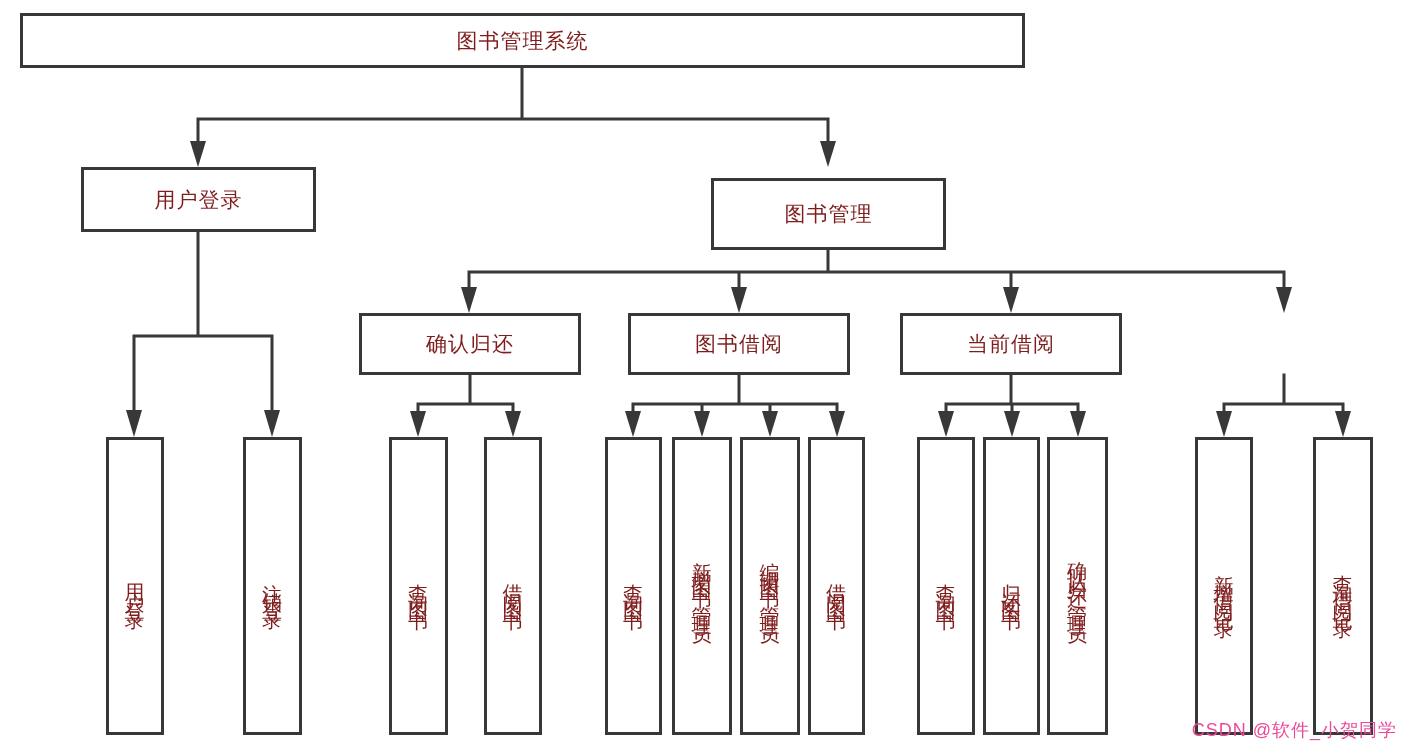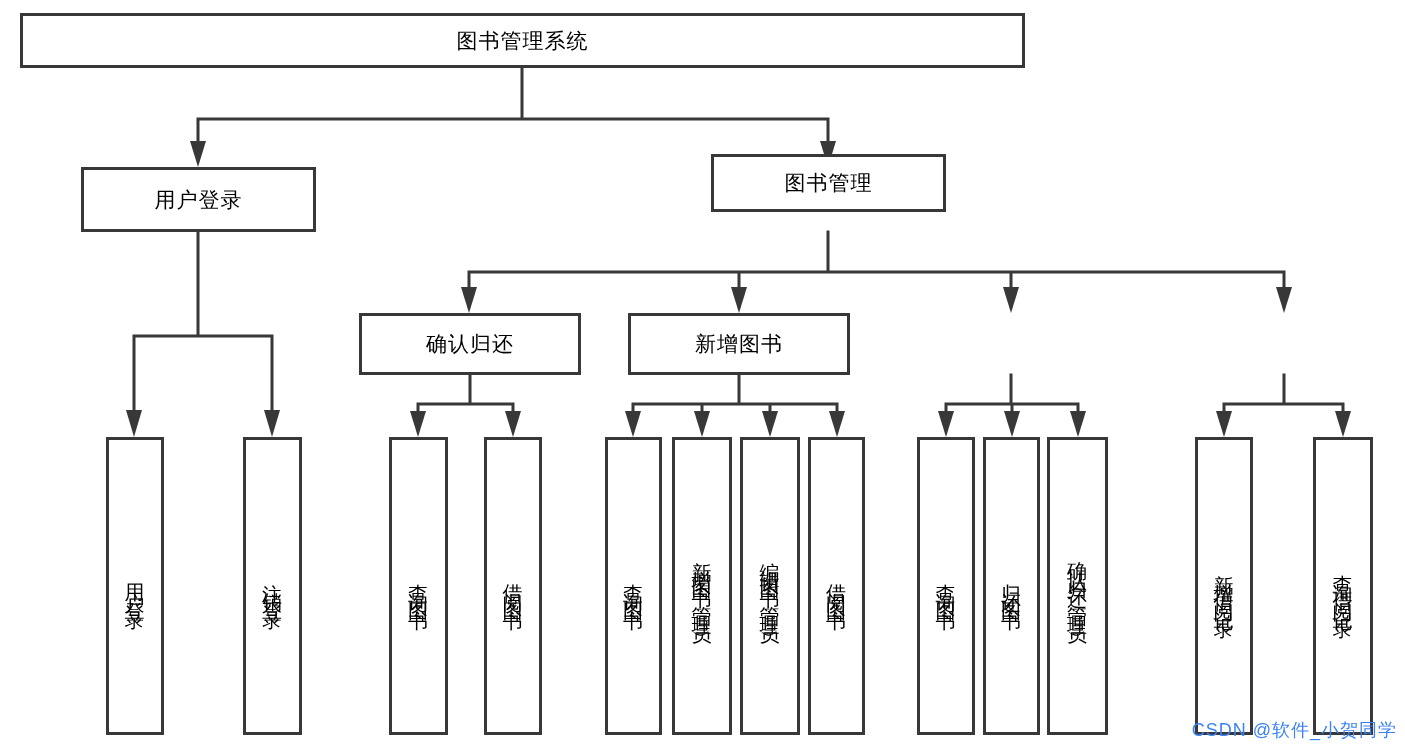--- a/index.html
+++ b/index.html
@@ -10,36 +10,36 @@
     font-family:"Liberation Sans", sans-serif;
     overflow:hidden;
   }
   #wires{position:absolute;left:0;top:0;width:1405px;height:747px;}
   .node{
     position:absolute;
     box-sizing:border-box;
     border:3px solid #383838;
     background:#ffffff;
     display:flex;align-items:center;justify-content:center;
-    color:#000000;
+    color:#7f1d1d;
   }
   .h{font-size:21px;letter-spacing:1px;}
   .v{
     writing-mode:vertical-rl;
     text-orientation:mixed;
     font-size:20px;
     letter-spacing:9px;
     line-height:1.1;
   }
   .lvl4{border-width:3px;}
   #watermark{
     position:absolute;
     right:8px;bottom:5px;
     font-size:18px;
-    color:#3b82f6;
+    color:#ec4899;
     letter-spacing:1px;
     white-space:nowrap;
     margin-left:9px;
   }
 </style>
 </head>
 <body>
 
 <div id="stage">
 
@@ -83,24 +83,25 @@
       <polygon points="1004,411 1020,411 1012,437"></polygon>
       <polygon points="1070,411 1086,411 1078,437"></polygon>
       <polygon points="1216,411 1232,411 1224,437"></polygon>
       <polygon points="1335,411 1351,411 1343,437"></polygon>
     </g>
   </svg>
 
   <div class="node h" style="left:20px;top:13px;width:1005px;height:55px">图书管理系统</div>
 
   <div class="node h" style="left:81px;top:167px;width:235px;height:65px">用户登录</div>
-  <div class="node h" style="left:711px;top:154px;width:235px;height:58px">图书管理</div>
+  <div class="node h" style="left:711px;top:178px;width:235px;height:72px">图书管理</div>
 
   <div class="node h" style="left:359px;top:313px;width:222px;height:62px">确认归还</div>
-  <div class="node h" style="left:628px;top:313px;width:222px;height:62px">新增图书</div>
+  <div class="node h" style="left:628px;top:313px;width:222px;height:62px">图书借阅</div>
+  <div class="node h" style="left:900px;top:313px;width:222px;height:62px">当前借阅</div>
 
   <div class="node v lvl4" style="left:106px;top:437px;width:58px;height:298px">用户登录</div>
   <div class="node v lvl4" style="left:243px;top:437px;width:59px;height:298px">注销登录</div>
 
   <div class="node v lvl4" style="left:389px;top:437px;width:59px;height:298px">查询图书</div>
   <div class="node v lvl4" style="left:484px;top:437px;width:58px;height:298px">借阅图书</div>
 
   <div class="node v lvl4" style="left:605px;top:437px;width:57px;height:298px">查询图书</div>
   <div class="node v lvl4" style="left:672px;top:437px;width:60px;height:298px">新增图书（管理员）</div>
   <div class="node v lvl4" style="left:740px;top:437px;width:60px;height:298px">编辑图书（管理员）</div>

